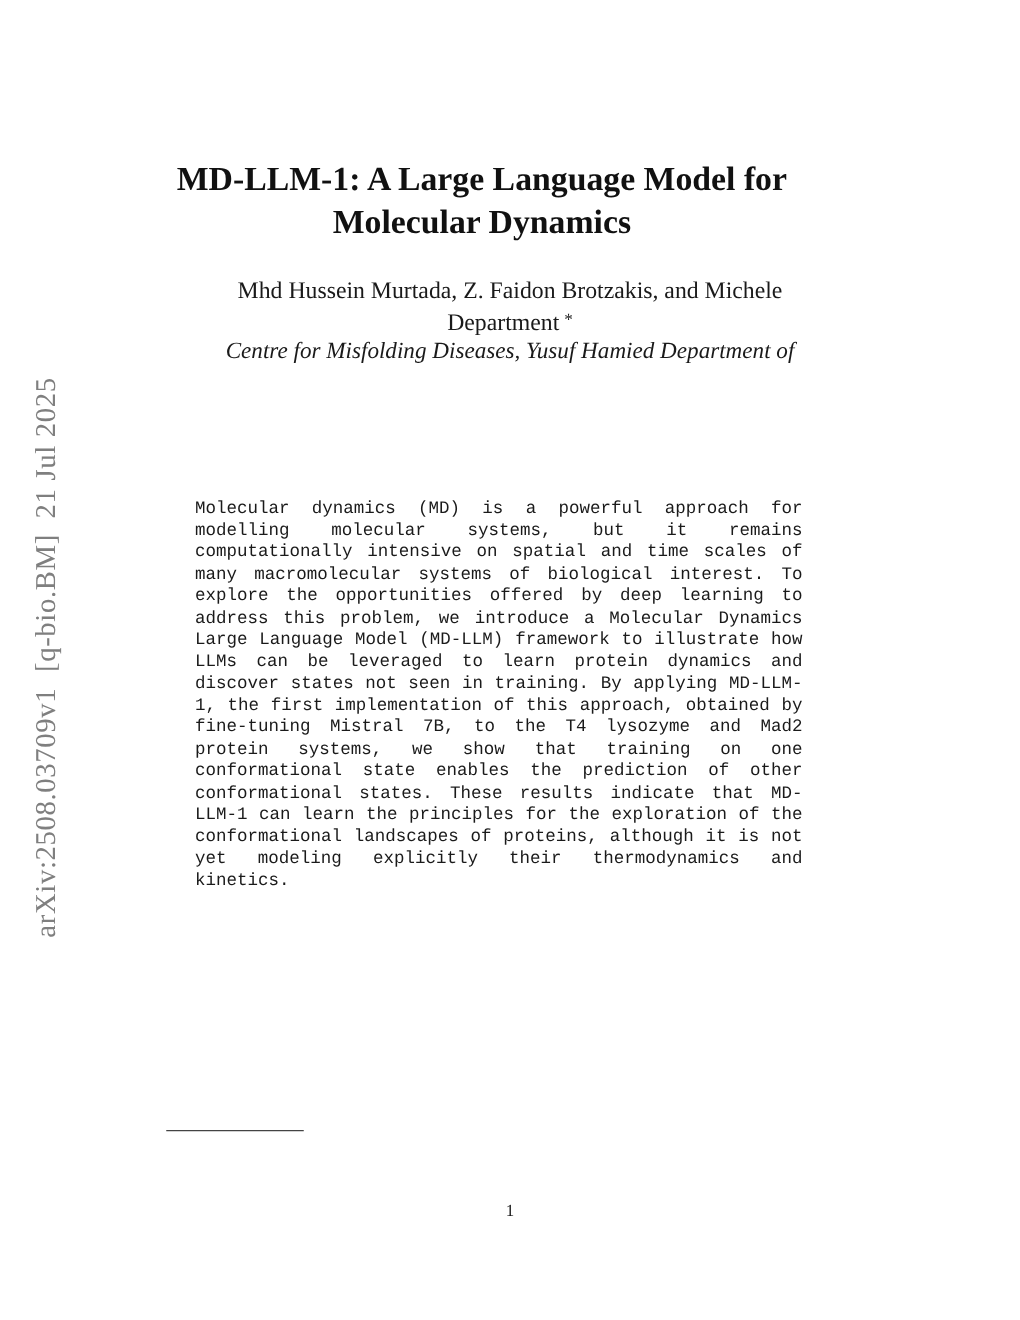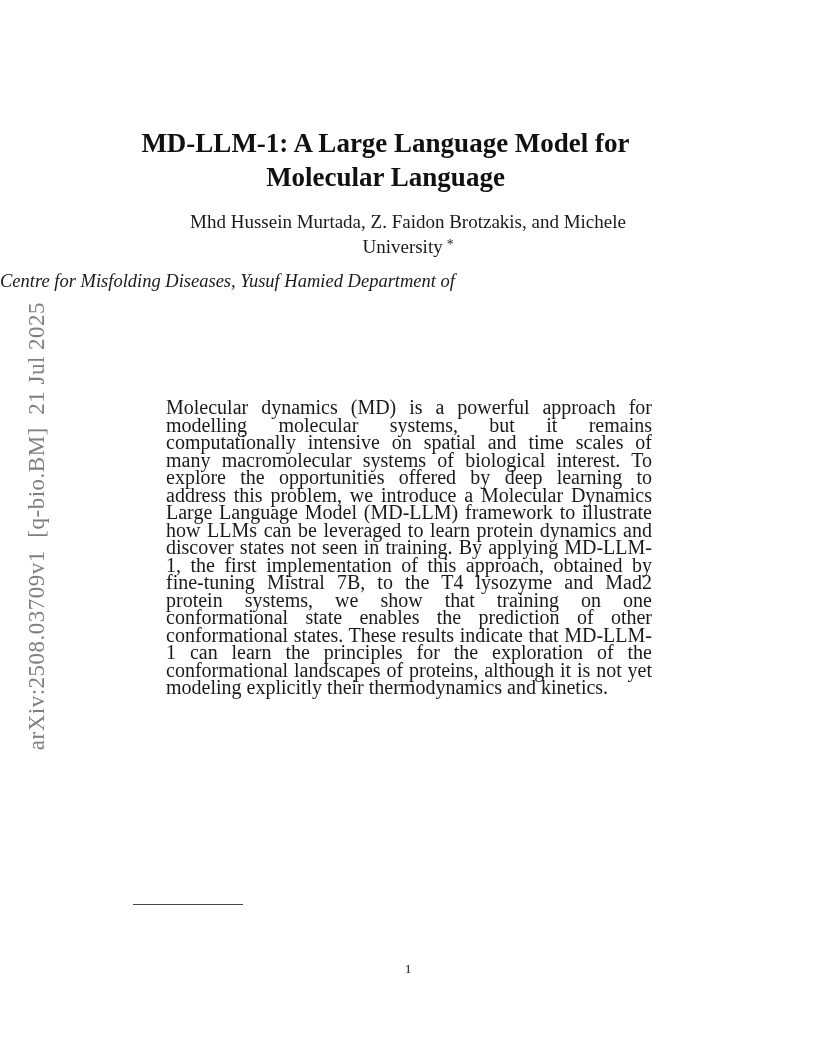--- a/index.html
+++ b/index.html
@@ -35,55 +35,57 @@
     text-align: center;
     font-weight: bold;
     font-size: 27px;
     line-height: 34px;
     color: #111111;
   }
 
   
   .authors-block {
     position: absolute;
-    top: 210px;
+    top: 221px;
     left: 0;
     width: 816px;
     text-align: center;
     font-size: 19px;
     line-height: 23px;
   }
   .thanks-mark {
     font-size: 0.72em;
     vertical-align: 0.28em;
     margin-left: 4px;
   }
 
   
   .affiliation-block {
     position: absolute;
     top: 270px;
     left: 0;
     width: 816px;
+    text-align: center;
     font-style: italic;
     font-size: 18.5px;
     line-height: 23px;
     font-family: Liberation Serif, serif;
   }
 
   
   .abstract-block {
     position: absolute;
     top: 399px;
-    left: 166px;
+    left: 156px;
     width: 486px;
-    font-size: 20px;
+    font-size: 14px;
     line-height: 17.5px;
     text-align: justify;
     hyphens: auto;
+    font-family: Liberation Mono, monospace;
     -webkit-hyphens: auto;
   }
 
   
   .footnote-rule {
     position: absolute;
     top: 904px;
     left: 133px;
     width: 110px;
     border-top: 1px solid #444444;
@@ -115,27 +117,27 @@
 </style>
 </head>
 <body>
 
 <div class="page">
 
   <div class="watermark">arXiv:2508.03709v1  [q-bio.BM]  21 Jul 2025</div>
 
   <div class="title-block">
     <div>MD-LLM-1: A Large Language Model for</div>
-    <div>Molecular Language</div>
+    <div>Molecular Dynamics</div>
   </div>
 
   <div class="authors-block">
     <div>Mhd Hussein Murtada, Z. Faidon Brotzakis, and Michele</div>
     <div>
-      <span>University</span><span class="thanks-mark">*</span>
+      <span>Department</span><span class="thanks-mark">*</span>
     </div>
   </div>
 
   <div class="affiliation-block">
     <div>Centre for Misfolding Diseases, Yusuf Hamied Department of</div>
   </div>
 
   <div class="abstract-block">Molecular dynamics (MD) is a powerful approach for modelling molecular systems, but it remains computationally intensive on spatial and time scales of many macromolecular systems of biological interest. To explore the opportunities offered by deep learning to address this problem, we introduce a Molecular Dynamics Large Language Model (MD-LLM) framework to illustrate how LLMs can be leveraged to learn protein dynamics and discover states not seen in training. By applying MD-LLM-1, the first implementation of this approach, obtained by fine-tuning Mistral 7B, to the T4 lysozyme and Mad2 protein systems, we show that training on one conformational state enables the prediction of other conformational states. These results indicate that MD-LLM-1 can learn the principles for the exploration of the conformational landscapes of proteins, although it is not yet modeling explicitly their thermodynamics and kinetics.</div>
 
   <div class="footnote-rule"></div>

